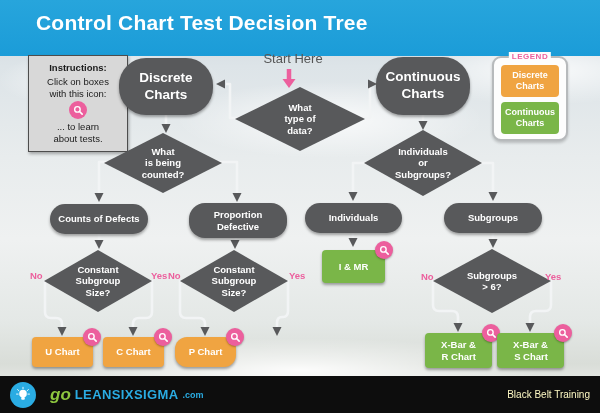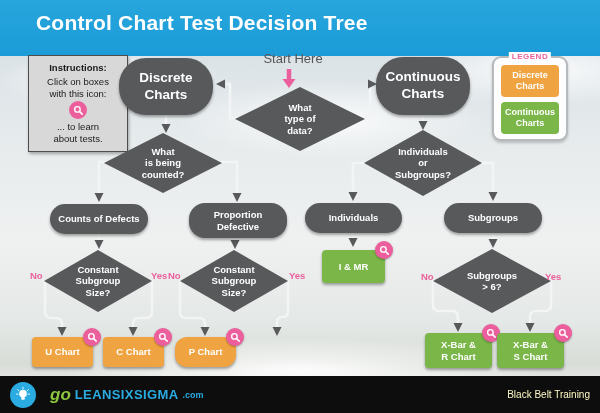--- a/index.html
+++ b/index.html
@@ -36,21 +36,21 @@
   svg.connectors polygon.a{fill:var(--gray);}
   
   .stadium{position:absolute;background:var(--gray);color:#fff;font-weight:bold;display:flex;align-items:center;justify-content:center;
     text-align:center;white-space:pre-line;box-shadow:0 2px 3px rgba(0,0,0,.35);}
   .stadium.big{border-radius:27px;font-size:13.5px;line-height:1.25;}
   .stadium.small{border-radius:16px;font-size:9.5px;line-height:1.2;}
   .diamond{position:absolute;background:var(--gray);clip-path:polygon(50% 0,100% 50%,50% 100%,0 50%);
     display:flex;align-items:center;justify-content:center;text-align:center;color:#fff;font-weight:bold;
     font-size:9.5px;line-height:1.2;white-space:pre-line;filter:drop-shadow(0 2px 2px rgba(0,0,0,.3));}
   .chartbox{position:absolute;border-radius:4px;color:#fff;font-weight:bold;font-size:9.5px;line-height:1.2;
-    display:flex;align-items:center;justify-content:center;text-align:center;white-space:pre-line;box-shadow:0 2px 3px rgba(0,0,0,.35);}
+    display:flex;align-items:center;justify-content:center;text-align:right;white-space:pre-line;box-shadow:0 2px 3px rgba(0,0,0,.35);}
   .orange{background:var(--orange);}
   .green{background:var(--green);}
   .badge{position:absolute;top:-9px;right:-8px;width:18px;height:18px;border-radius:50%;background:var(--pink);
     display:flex;align-items:center;justify-content:center;box-shadow:0 1px 2px rgba(0,0,0,.3);}
   .yesno{position:absolute;color:var(--pink);font-weight:bold;font-size:9.5px;}
   .starthere{position:absolute;left:252px;top:51px;width:82px;text-align:center;color:#555;font-weight:normal;font-size:13px;}
   
   .instructions{position:absolute;left:28px;top:55px;width:100px;height:97px;box-sizing:border-box;
     background:#d8d8d8;border:1.5px solid #4d4d4d;box-shadow:1px 2px 3px rgba(0,0,0,.3);
     display:flex;flex-direction:column;align-items:center;justify-content:space-evenly;padding:4px 2px;

